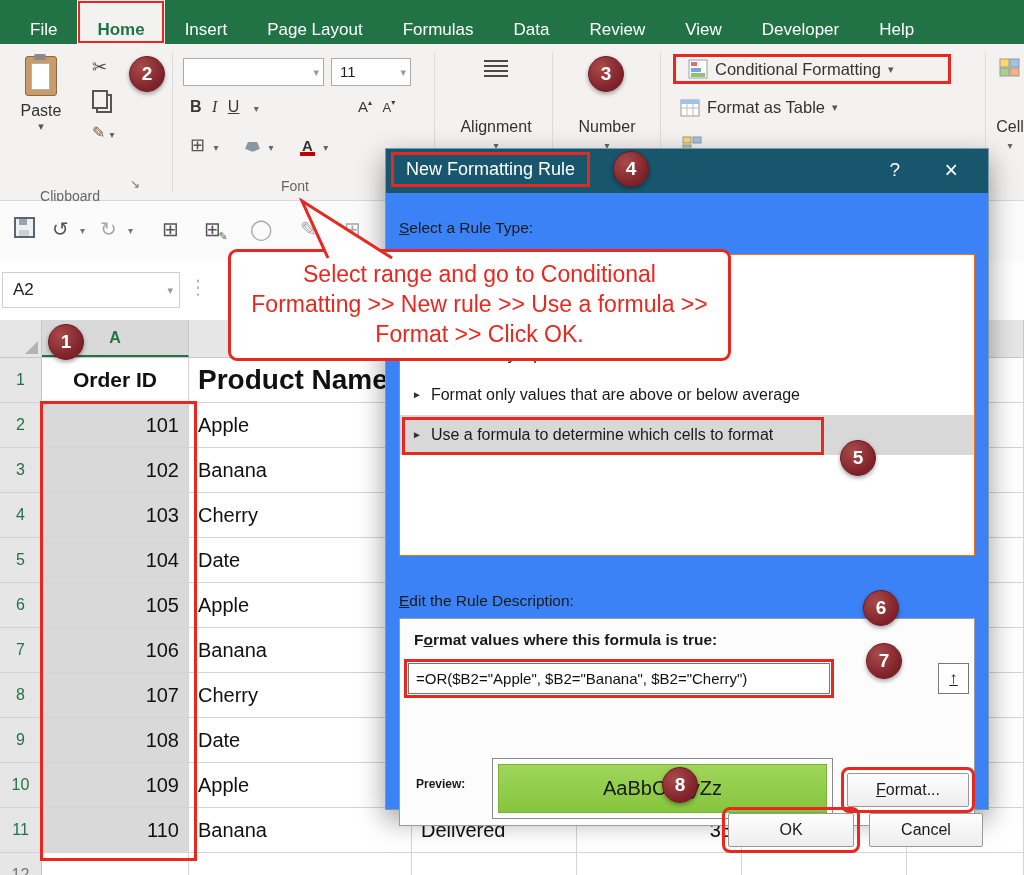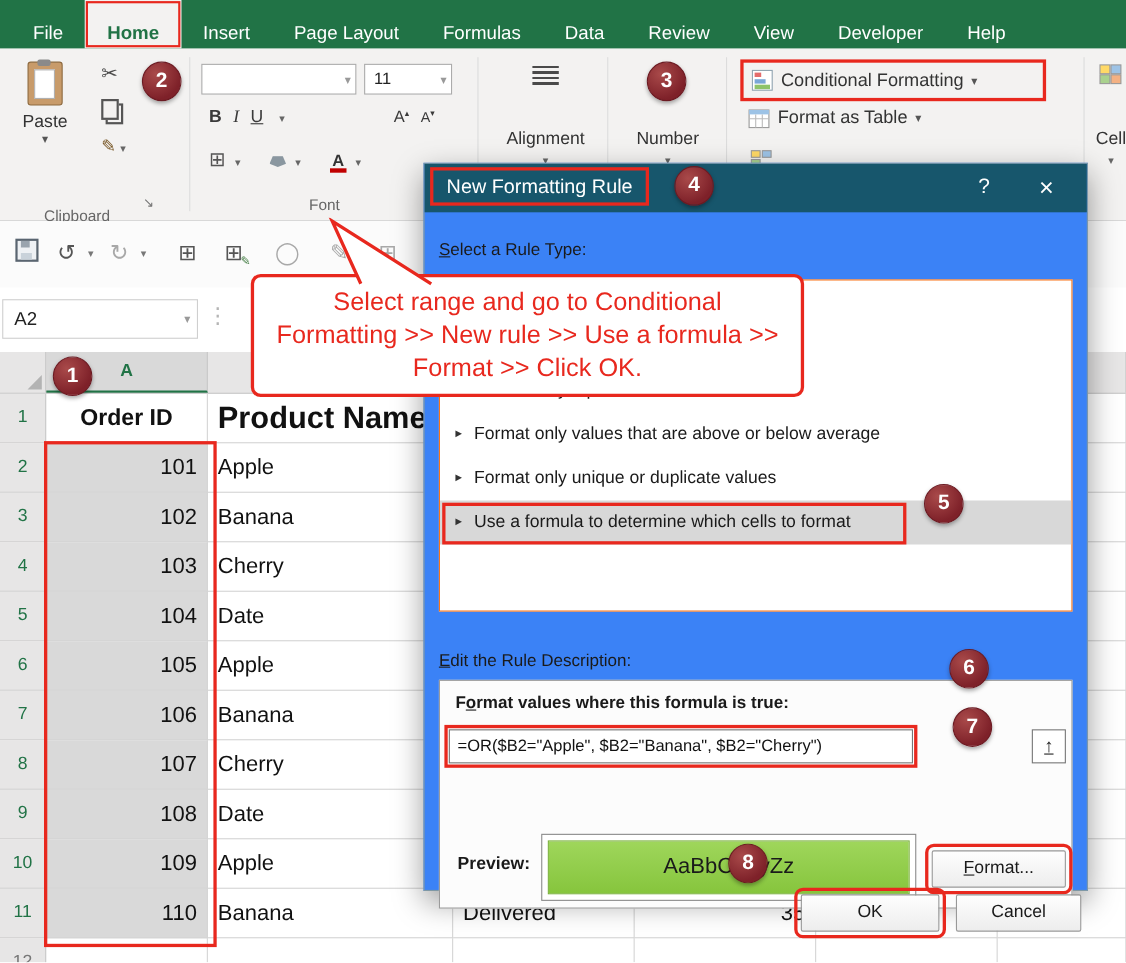--- a/index.html
+++ b/index.html
@@ -46,22 +46,22 @@
   .i-fill{display:inline-block;width:15px;height:10px;background:#8a97a0;clip-path:polygon(20% 0,80% 0,100% 70%,50% 100%,0 70%);vertical-align:middle}
   .i-fontcolor::before{content:"A";font-size:15px;font-weight:bold;color:#333}
   .i-fontcolor{border-bottom:4px solid #c00000;line-height:13px;display:inline-block;padding:0 2px}
 
   .align-group{position:absolute;left:442px;top:0;width:108px;text-align:center}
   .i-align{width:24px;height:19px;margin:16px auto 0;background:repeating-linear-gradient(to bottom,#4a4a4a 0 2px,transparent 2px 5px)}
   .rgrp-label{font-size:16px;color:#333;position:absolute;width:100%;top:74px}
   .rgrp-chev{position:absolute;width:100%;top:96px;font-size:10px;color:#666}
   .num-group{position:absolute;left:558px;top:0;width:98px;text-align:center}
 
-  .cf-row{position:absolute;left:676px;top:13px;width:272px;height:32px;display:flex;align-items:center;gap:7px;
-          outline:3px solid #e8281e;padding-left:7px;box-sizing:border-box}
+  .cf-row{position:absolute;left:676px;top:13px;width:272px;height:24px;display:flex;align-items:center;gap:7px;
+          outline:3px solid #e8281e;padding-left:12px;box-sizing:border-box}
   .cf-label,.fat-label{font-size:16.5px;color:#333;white-space:nowrap}
   .row-chev{font-size:11px;color:#555}
   .fat-row{position:absolute;left:680px;top:54px;display:flex;align-items:center;gap:7px}
   .third-row{position:absolute;left:682px;top:92px}
   .cell-group{position:absolute;left:992px;top:0;width:36px;text-align:center}
   .cell-group svg{margin-top:14px}
 
   
   .qat{position:absolute;left:0;top:201px;width:100%;height:60px;background:#fbfbfb;border-bottom:1px solid #e3e3e3;z-index:1}
   .qat .qi{position:absolute;top:16px;font-size:20px;color:#555}
@@ -119,21 +119,21 @@
   .desc-label{margin-top:36px;font-size:15.5px;color:#1a1a1a}
   .desc-box{position:relative;margin-top:8px;height:208px;background:#fcfcfc;border:1px solid #9b9b9b;box-sizing:border-box}
   .fml-label{position:absolute;left:14px;top:12px;font-size:15.5px;font-weight:bold;color:#1a1a1a}
   .fml-label .u{text-decoration:underline}
   .fml-input{position:absolute;left:8px;top:44px;width:422px;height:31px;border:1px solid #767676;background:#fff;
              font-family:"Liberation Sans",sans-serif;font-size:15px;color:#111;padding:0 7px;box-sizing:border-box;
              outline:3px solid #e8281e;outline-offset:1px}
   .collapse-btn{position:absolute;left:538px;top:44px;width:31px;height:31px;border:1px solid #767676;background:#fff;
                 box-sizing:border-box;text-align:center}
   .collapse-btn::before{content:"↑";font-size:17px;font-weight:bold;text-decoration:underline;line-height:29px;color:#222}
-  .prev-label{position:absolute;left:16px;top:158px;font-size:16px;font-weight:bold;color:#1a1a1a}
+  .prev-label{position:absolute;left:16px;top:158px;font-size:12px;font-weight:bold;color:#1a1a1a}
   .prev-frame{position:absolute;left:92px;top:139px;width:341px;height:61px;border:1px solid #8a8a8a;background:#fff;
               padding:5px;box-sizing:border-box}
   .prev-green{width:100%;height:100%;background:linear-gradient(#9fd65b,#86c53d);border:1px solid #7ab23a;box-sizing:border-box;
               display:flex;align-items:center;justify-content:center;font-size:20px;color:#1a1a1a}
   .dlg-btn{position:absolute;background:linear-gradient(#fefefe,#ededed);border:1px solid #989898;border-radius:2px;
            font-family:"Liberation Sans",sans-serif;font-size:16px;color:#1a1a1a;box-sizing:border-box}
   .dlg-btn span{display:block}
   .format-btn{left:447px;top:154px;width:122px;height:34px;outline:3px solid #e8281e;outline-offset:3px}
   .ok-btn{left:329px;top:620px;width:126px;height:34px;outline:3px solid #e8281e;outline-offset:3px}
   .cancel-btn{left:470px;top:620px;width:114px;height:34px}
@@ -428,21 +428,20 @@
       <span class="dhelp">?</span>
       <span class="dclose">×</span>
     </div>
     <div class="dbody">
       <div class="rt-label accel">Select a Rule Type:</div>
       <div class="rule-list">
           <div class="rule-item">Format all cells based on their values</div>
           <div class="rule-item">Format only cells that contain</div>
           <div class="rule-item">Format only top or bottom ranked values</div>
           <div class="rule-item">Format only values that are above or below average</div>
-          <div class="rule-item">Format only unique or duplicate values</div>
           <div class="rule-item selected">Use a formula to determine which cells to format</div>
         </div>
       <div class="desc-label accel">Edit the Rule Description:</div>
       <div class="desc-box">
         <div class="fml-label"><span>F</span><span class="u">o</span><span>rmat values where this formula is true:</span></div>
         <input class="fml-input" readonly="" value="=OR($B2=&quot;Apple&quot;, $B2=&quot;Banana&quot;, $B2=&quot;Cherry&quot;)" style="">
         <div class="collapse-btn"></div>
         <div class="prev-label">Preview:</div>
         <div class="prev-frame">
           <div class="prev-green">AaBbCcYyZz</div>

